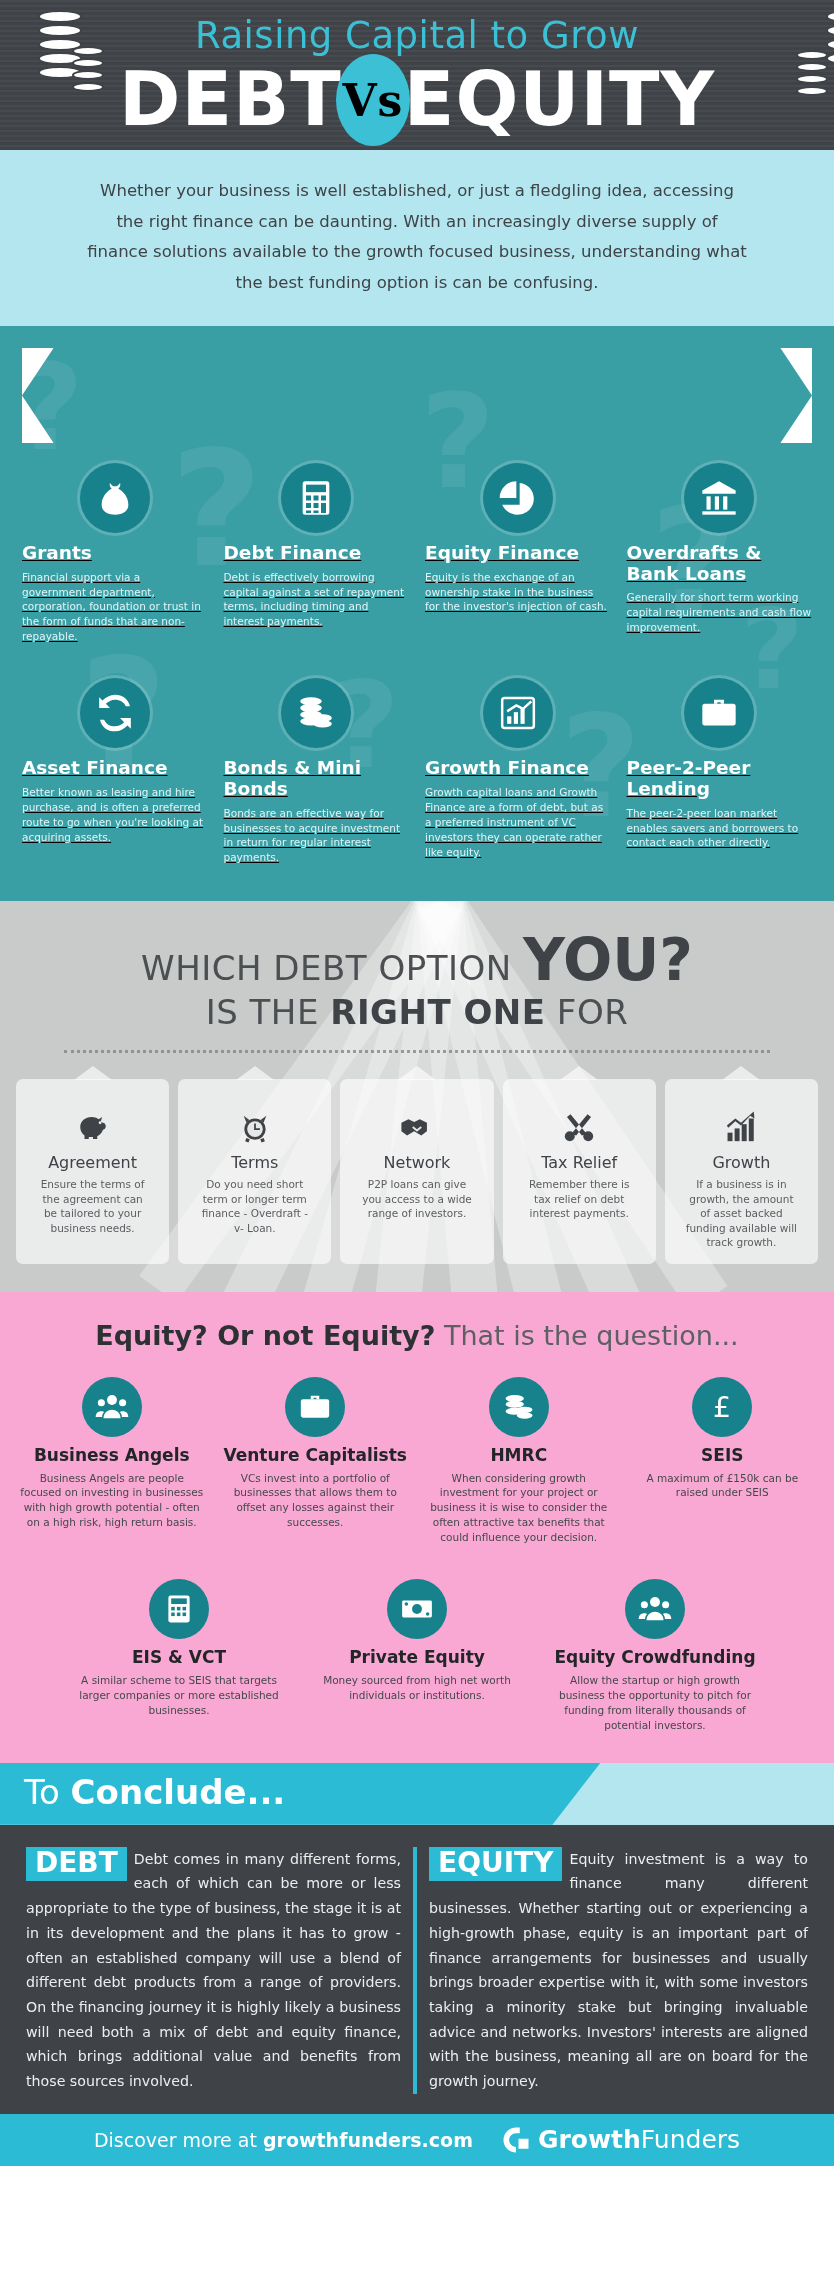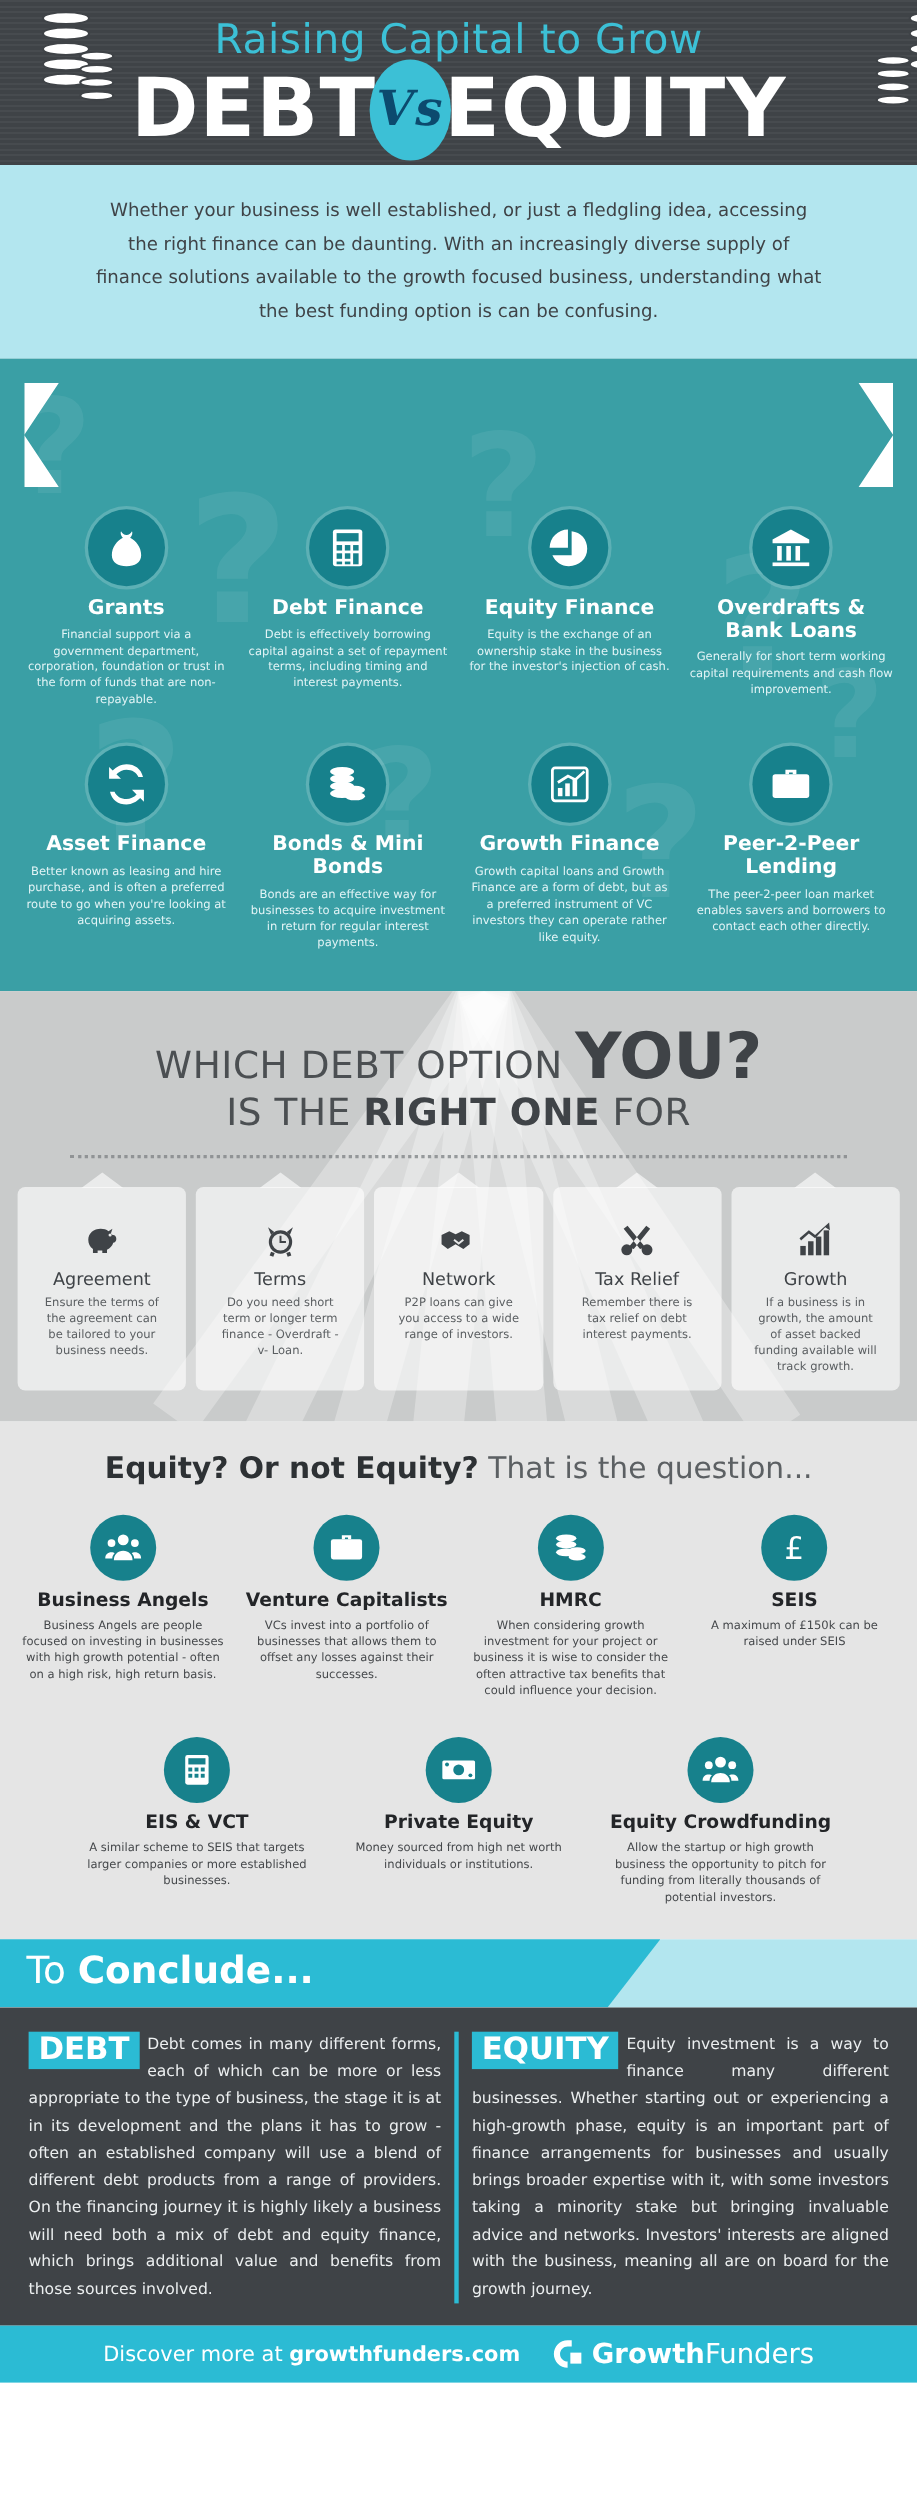--- a/index.html
+++ b/index.html
@@ -36,21 +36,21 @@
     color:#fff; font-size:74px; font-weight:bold; letter-spacing:1px; z-index:4;
     font-family:"DejaVu Sans", sans-serif; white-space:nowrap;
   }
   .vs-oval {
     display:inline-block; width:74px; height:92px; background:#3cc0d6;
     border-radius:50%; position:relative; vertical-align:middle;
     margin:0 -6px; top:-4px;
   }
   .vs-oval span {
     position:absolute; inset:0; display:flex; align-items:center; justify-content:center;
-    font-size:44px; font-style:italic; font-weight:bold; color:#0c4a6e;
+    font-size:44px; font-weight:bold; color:#000000;
     font-family:"DejaVu Serif", serif;
   }
 
   
   .intro {
     background:#b3e6ef; padding:26px 86px 28px; text-align:center;
   }
   .intro p {
     color:#3f4347; font-size:16.5px; line-height:1.85;
     font-family:"DejaVu Sans", sans-serif;
@@ -76,21 +76,21 @@
   .banner-line {
     font-size:21px; color:#8d9194; font-weight:400; line-height:1.45;
     font-family:"DejaVu Sans", sans-serif; letter-spacing:.2px;
   }
   .banner-line b { color:#3f4347; font-weight:bold; }
 
   .grid4 {
     display:grid; grid-template-columns:repeat(4,1fr);
     position:relative; z-index:2; padding:14px 14px 0;
   }
-  .cell { text-align:center; padding:6px 8px 14px; }
+  .cell { padding:6px 8px 14px;text-decoration:underline; }
   .circ {
     width:70px; height:70px; border-radius:50%; background:#17818c;
     margin:0 auto 10px; display:flex; align-items:center; justify-content:center;
     box-shadow:0 0 0 3px rgba(255,255,255,.18);
   }
   .circ svg { width:40px; height:40px; fill:#fff; }
   .cell h3 {
     color:#fff; font-size:18.5px; font-weight:bold; line-height:1.12;
     margin-bottom:6px; font-family:"DejaVu Sans", sans-serif;
   }
@@ -137,21 +137,21 @@
   .card h4 {
     font-size:16px; color:#3f4347; font-weight:400; margin-bottom:5px;
     font-family:"DejaVu Sans", sans-serif;
   }
   .card p {
     font-size:10.5px; color:#5a5e61; line-height:1.38;
     font-family:"DejaVu Sans", sans-serif;
   }
 
   
-  .equity { background:#e5e5e5; padding:24px 0 16px; }
+  .equity { background:#f9a8d4; padding:24px 0 16px; }
   .eq-title {
     text-align:center; font-size:27px; color:#5c6063; padding:4px 0 20px;
     font-family:"DejaVu Sans", sans-serif;
   }
   .eq-title b { color:#2d3134; font-weight:bold; }
   .eq-grid4 { display:grid; grid-template-columns:repeat(4,1fr); padding:0 10px; }
   .eq-grid3 { display:grid; grid-template-columns:repeat(3,1fr); padding:14px 60px 0; }
   .eqcell { text-align:center; padding:6px 10px 14px; }
   .eqcirc {
     width:60px; height:60px; border-radius:50%; background:#17818c;

